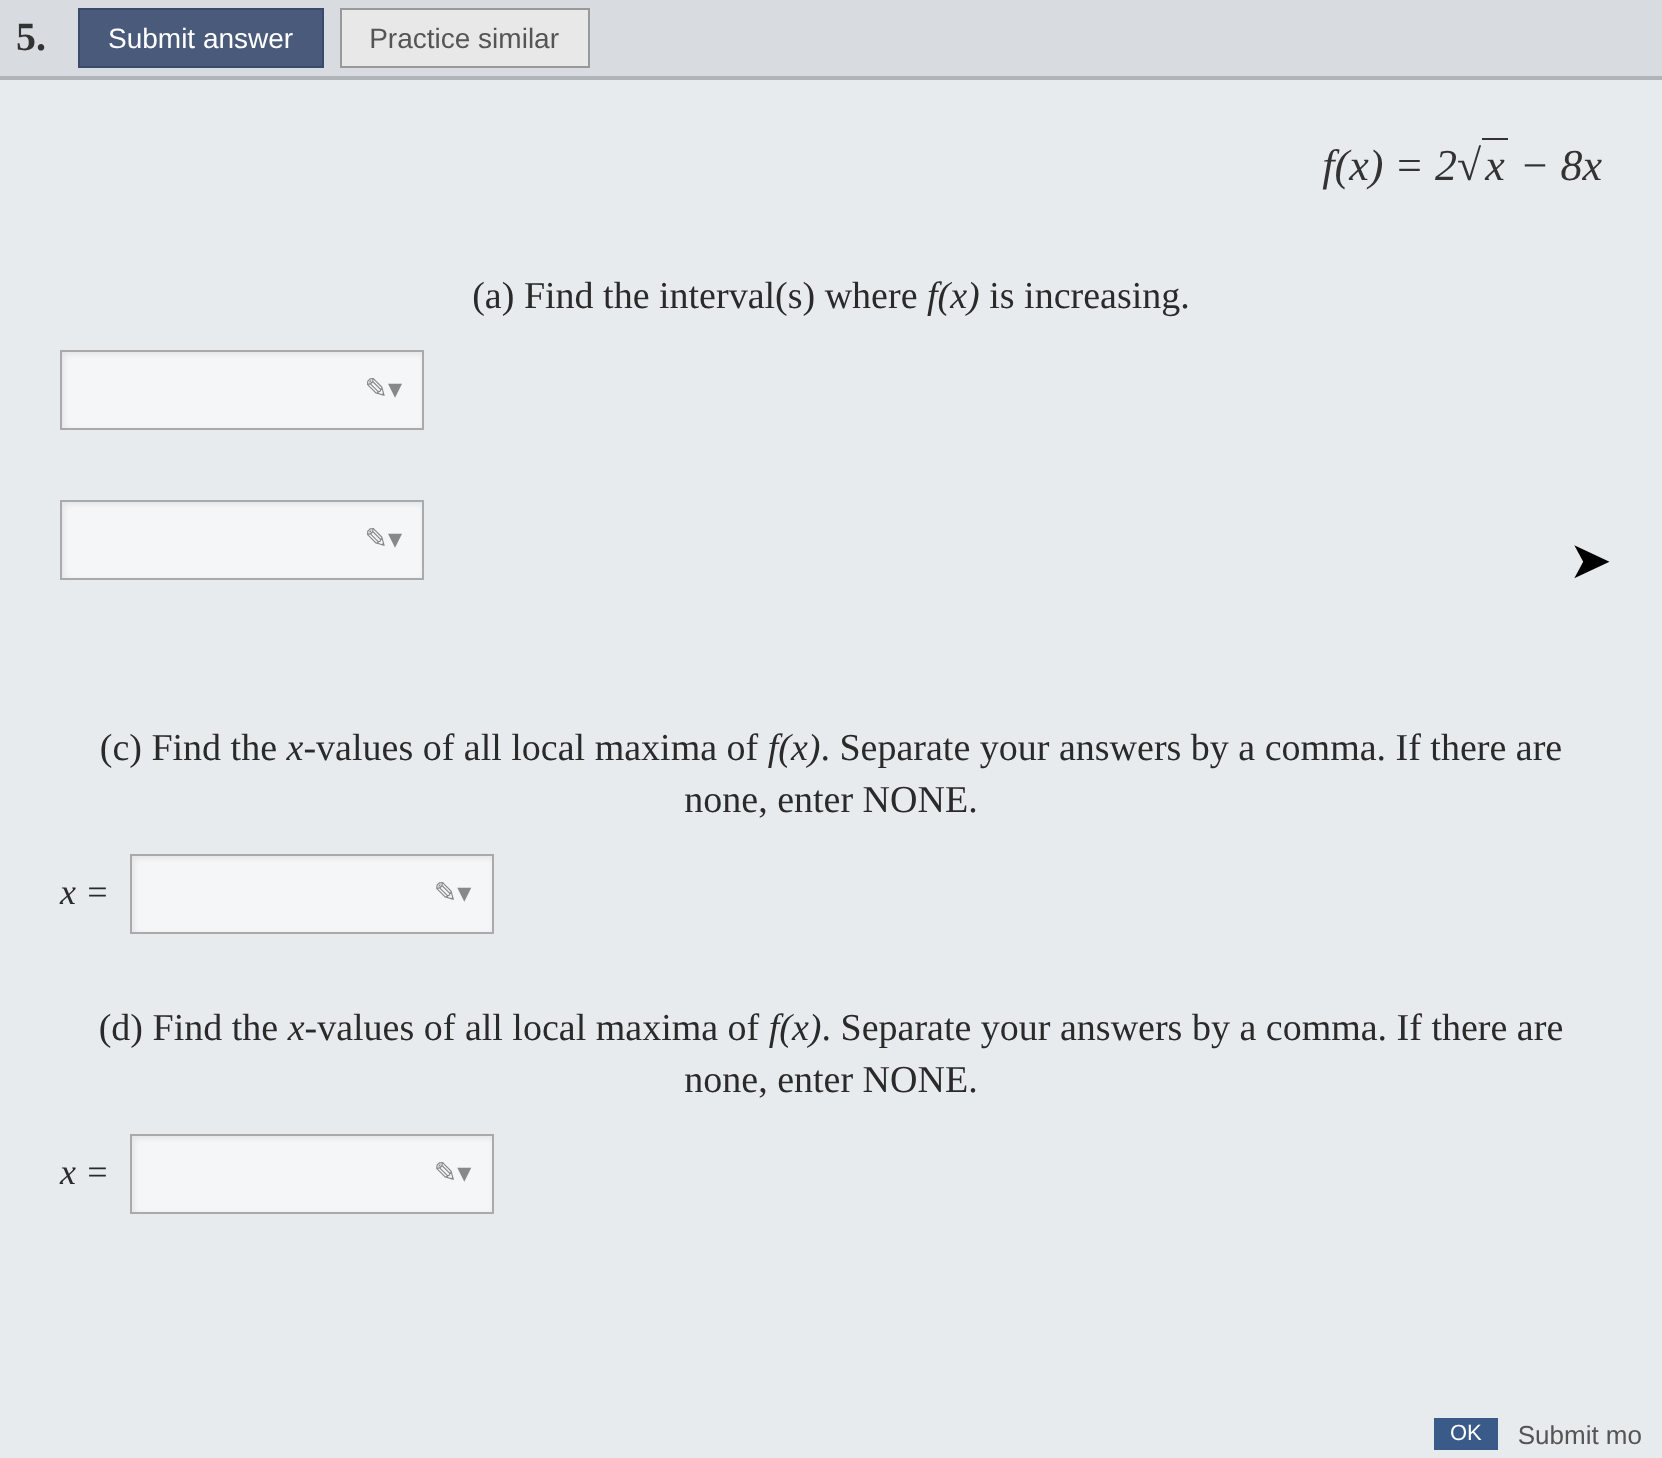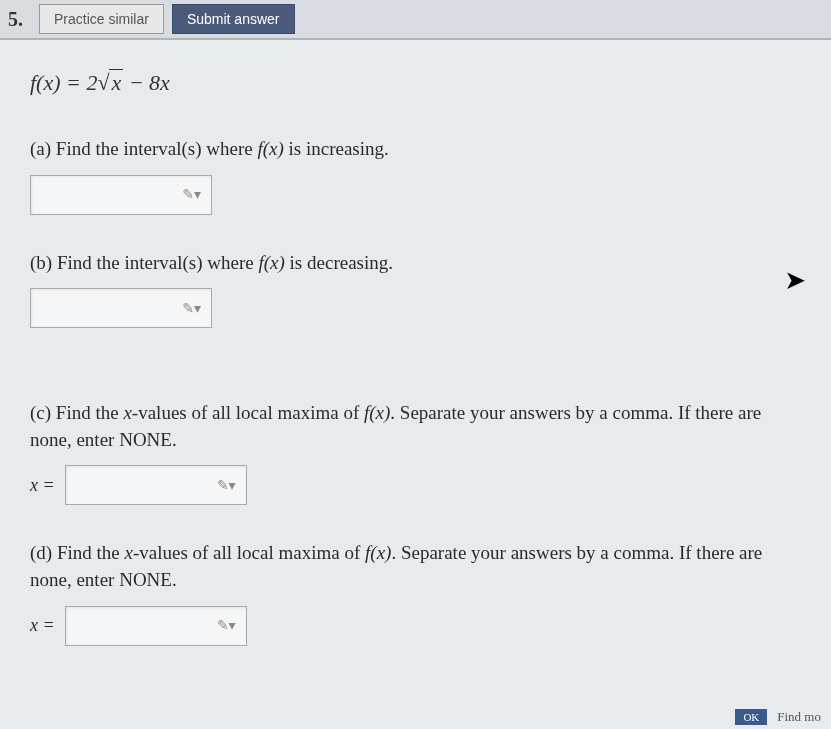--- a/index.html
+++ b/index.html
@@ -40,21 +40,21 @@
       background: #e8e8e8;
       color: #555;
     }
     .content {
       background: #e8ebee;
       border-top: 2px solid #b0b4b8;
       padding: 20px 30px 10px 30px;
       min-height: 680px;
     }
     .equation-row {
-      text-align: left;
+      text-align: right;
       font-size: 22px;
       font-style: italic;
       color: #333;
       margin: 10px 0 40px 0;
       font-family: 'Times New Roman', serif;
     }
     .sqrt {
       display: inline-block;
       position: relative;
     }
@@ -63,20 +63,21 @@
       font-style: normal;
     }
     .sqrt-arg {
       border-top: 1.5px solid #333;
       padding: 0 2px;
     }
     .part {
       margin-bottom: 35px;
       font-size: 19px;
       color: #2a2a2a;
+      text-align: center;
     }
     .part-text {
       margin-bottom: 12px;
       line-height: 1.4;
     }
     .fx {
       font-style: italic;
     }
     .input-row {
       display: flex;
@@ -110,39 +111,39 @@
       top: 265px;
       font-size: 26px;
       color: #000;
     }
     .footer {
       position: absolute;
       bottom: 4px;
       right: 10px;
       font-size: 13px;
       color: #555;
-      font-family: Liberation Serif, serif;
-      display: flex;
-      align-items: flex-start;
+      font-family: Liberation Sans, sans-serif;
+      display: flex;
+      align-items: center;
       gap: 10px;
     }
     .footer-btn {
       background: #3a5a8a;
       color: #fff;
       padding: 2px 8px;
       font-size: 11px;
     }
   </style>
 </head>
 <body>
 
 <div class="header-row">
   <span class="problem-number">5.</span>
+  <button class="btn btn-primary">Submit answer</button>
   <button class="btn btn-secondary">Practice similar</button>
-  <button class="btn btn-primary">Submit answer</button>
 </div>
 
 <div class="content">
 
   <div class="equation-row">
     <span>f(x)</span>
     <span>=</span>
     <span>2</span><span class="sqrt"><span class="sqrt-arg">x</span></span>
     <span>− 8x</span>
   </div>
@@ -152,23 +153,20 @@
       <span>(a) Find the interval(s) where </span><span class="fx">f(x)</span><span> is increasing.</span>
     </div>
     <div class="input-row">
       <div class="answer-input">
         <span class="input-icon">✎▾</span>
       </div>
     </div>
   </div>
 
   <div class="part">
-    <div class="part-text">
-      <span>(b) Find the interval(s) where </span><span class="fx">f(x)</span><span> is decreasing.</span>
-    </div>
     <div class="input-row">
       <div class="answer-input">
         <span class="input-icon">✎▾</span>
       </div>
     </div>
   </div>
 
   <div class="part" style="margin-top:72px;">
     <div class="part-text">
       <span>(c) Find the </span><span class="fx">x</span><span>-values of all local maxima of </span><span class="fx">f(x)</span><span>. Separate your answers by a comma. If there are none, enter NONE.</span>
@@ -192,14 +190,14 @@
       </div>
     </div>
   </div>
 
 </div>
 
 <div class="cursor-arrow">➤</div>
 
 <div class="footer">
   <span class="footer-btn">OK</span>
-  <span>Find mo</span>
+  <span>Submit mo</span>
 </div>
 
 </body></html>

